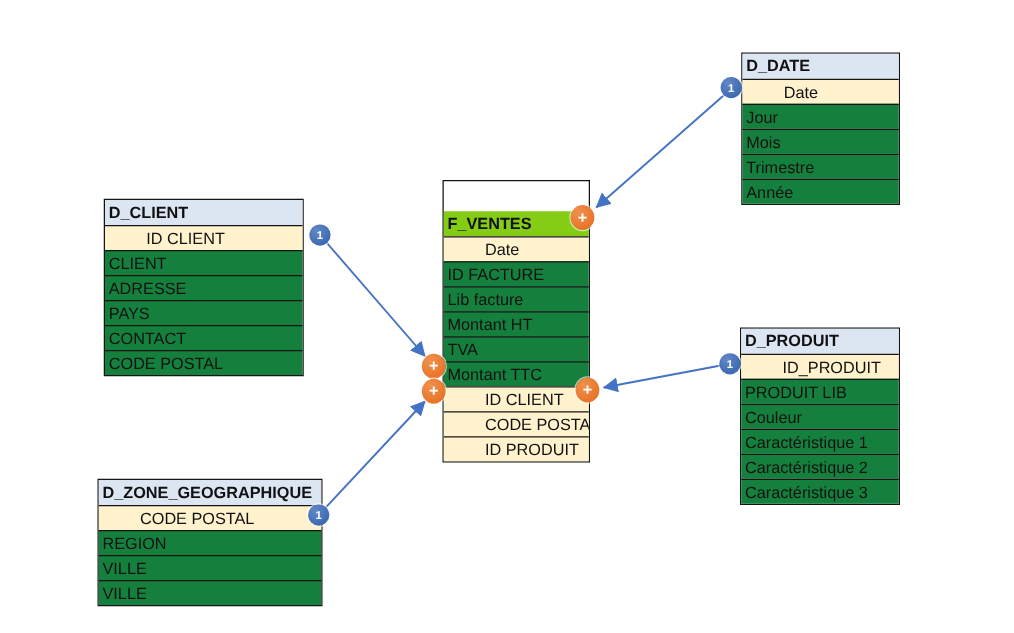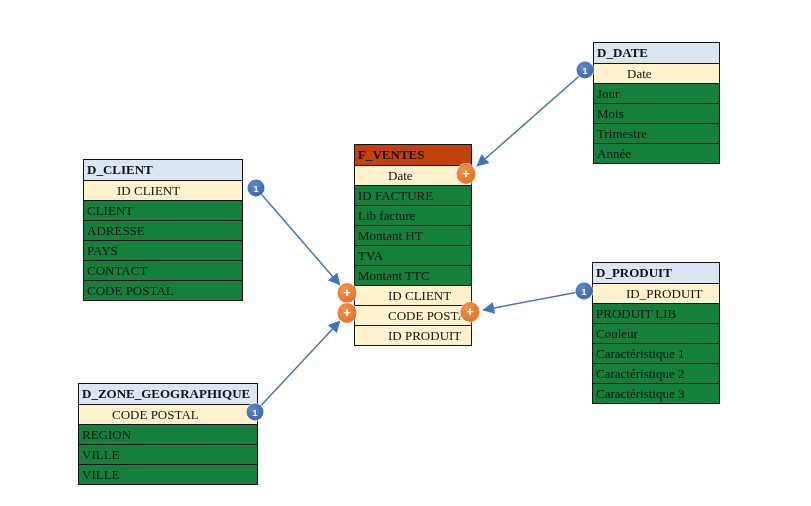--- a/index.html
+++ b/index.html
@@ -3,28 +3,28 @@
 <meta charset="utf-8">
 <style>
   html,body{margin:0;padding:0;background:#fff;}
   #canvas{
     position:relative;width:811px;height:506px;background:#ffffff;
     font-family:"Liberation Sans",sans-serif;overflow:hidden;
   }
   .wires{position:absolute;left:0;top:0;z-index:1;}
   .table{
     position:absolute;z-index:2;background:#fff;
-    border:1.4px solid #141414;box-sizing:border-box;font-family:Liberation Serif, serif;
+    border:1.4px solid #141414;box-sizing:border-box;
   }
   .thead{
     height:20px;line-height:19px;font-size:13px;font-weight:bold;color:#111;
     padding-left:3px;box-sizing:border-box;white-space:nowrap;overflow:hidden;
   }
   .thead.blue{background:#DCE6F2;}
-  .thead.salmon{background:#c2410c;}
+  .thead.salmon{background:#84cc16;margin-top:24px;}
   .trow{
     height:20px;line-height:19px;font-size:13px;color:#111;background:#15803d;
     border-top:1px solid #141414;padding-left:3px;box-sizing:border-box;
     white-space:nowrap;overflow:hidden;
   }
   .trow.key{background:#FFF2CC;padding-left:33px;}
   .badge{
     position:absolute;z-index:3;border-radius:50%;color:#fff;
     display:flex;align-items:center;justify-content:center;
     transform:translate(-50%,-50%);

